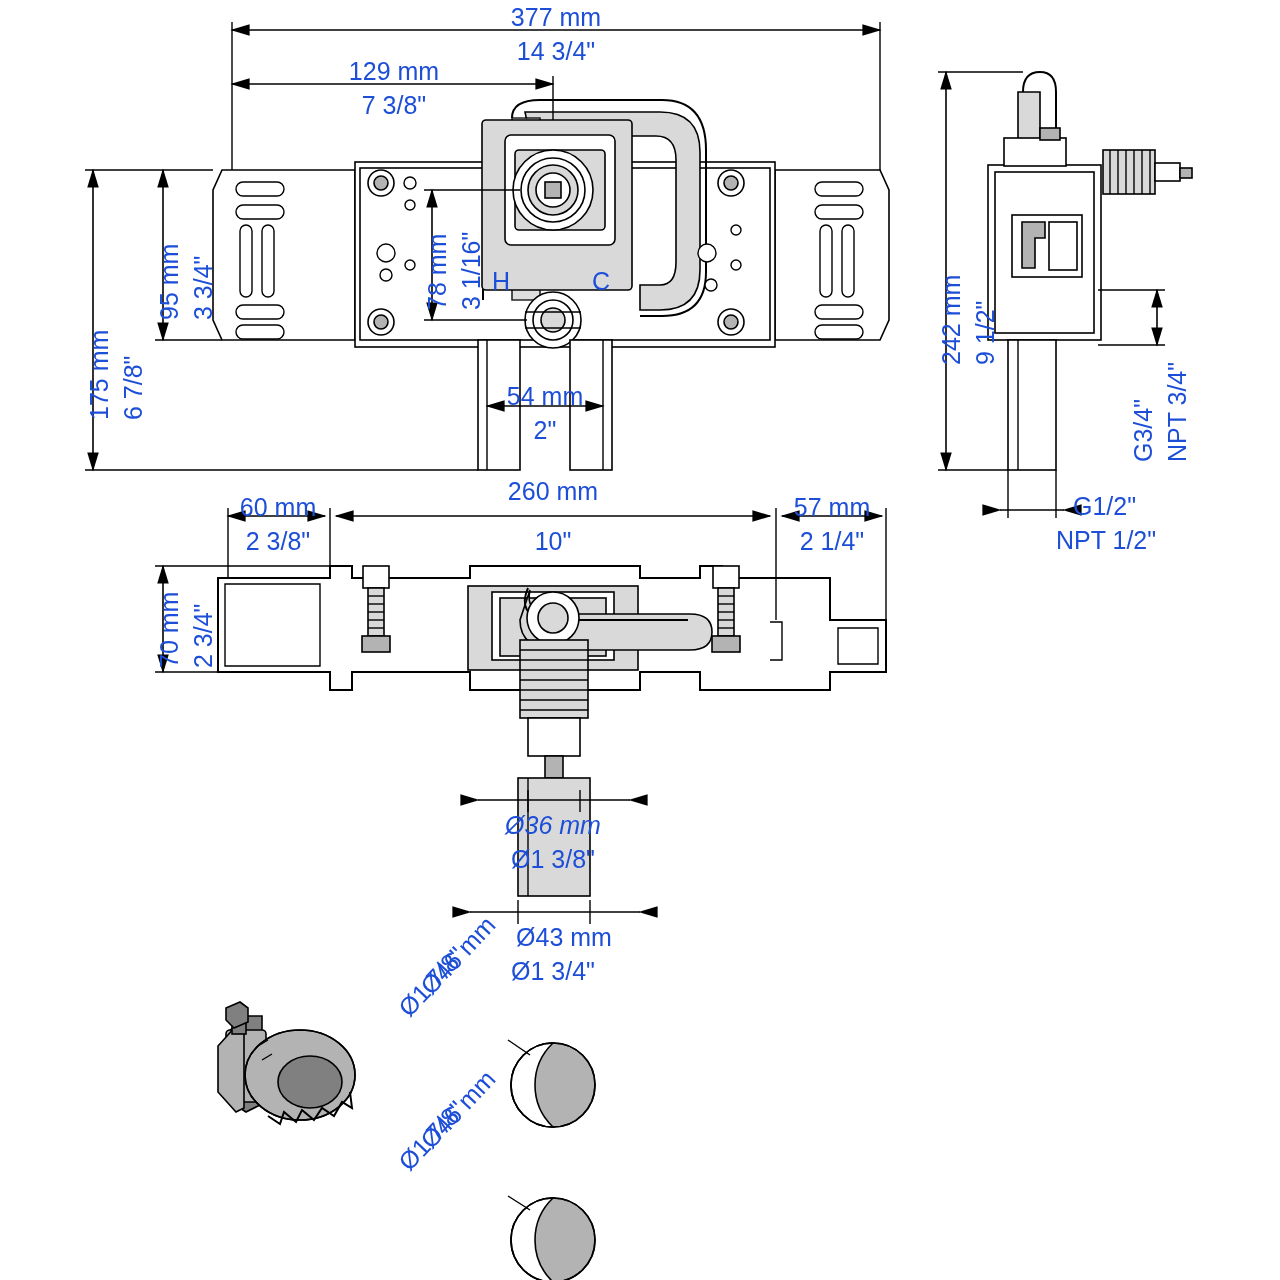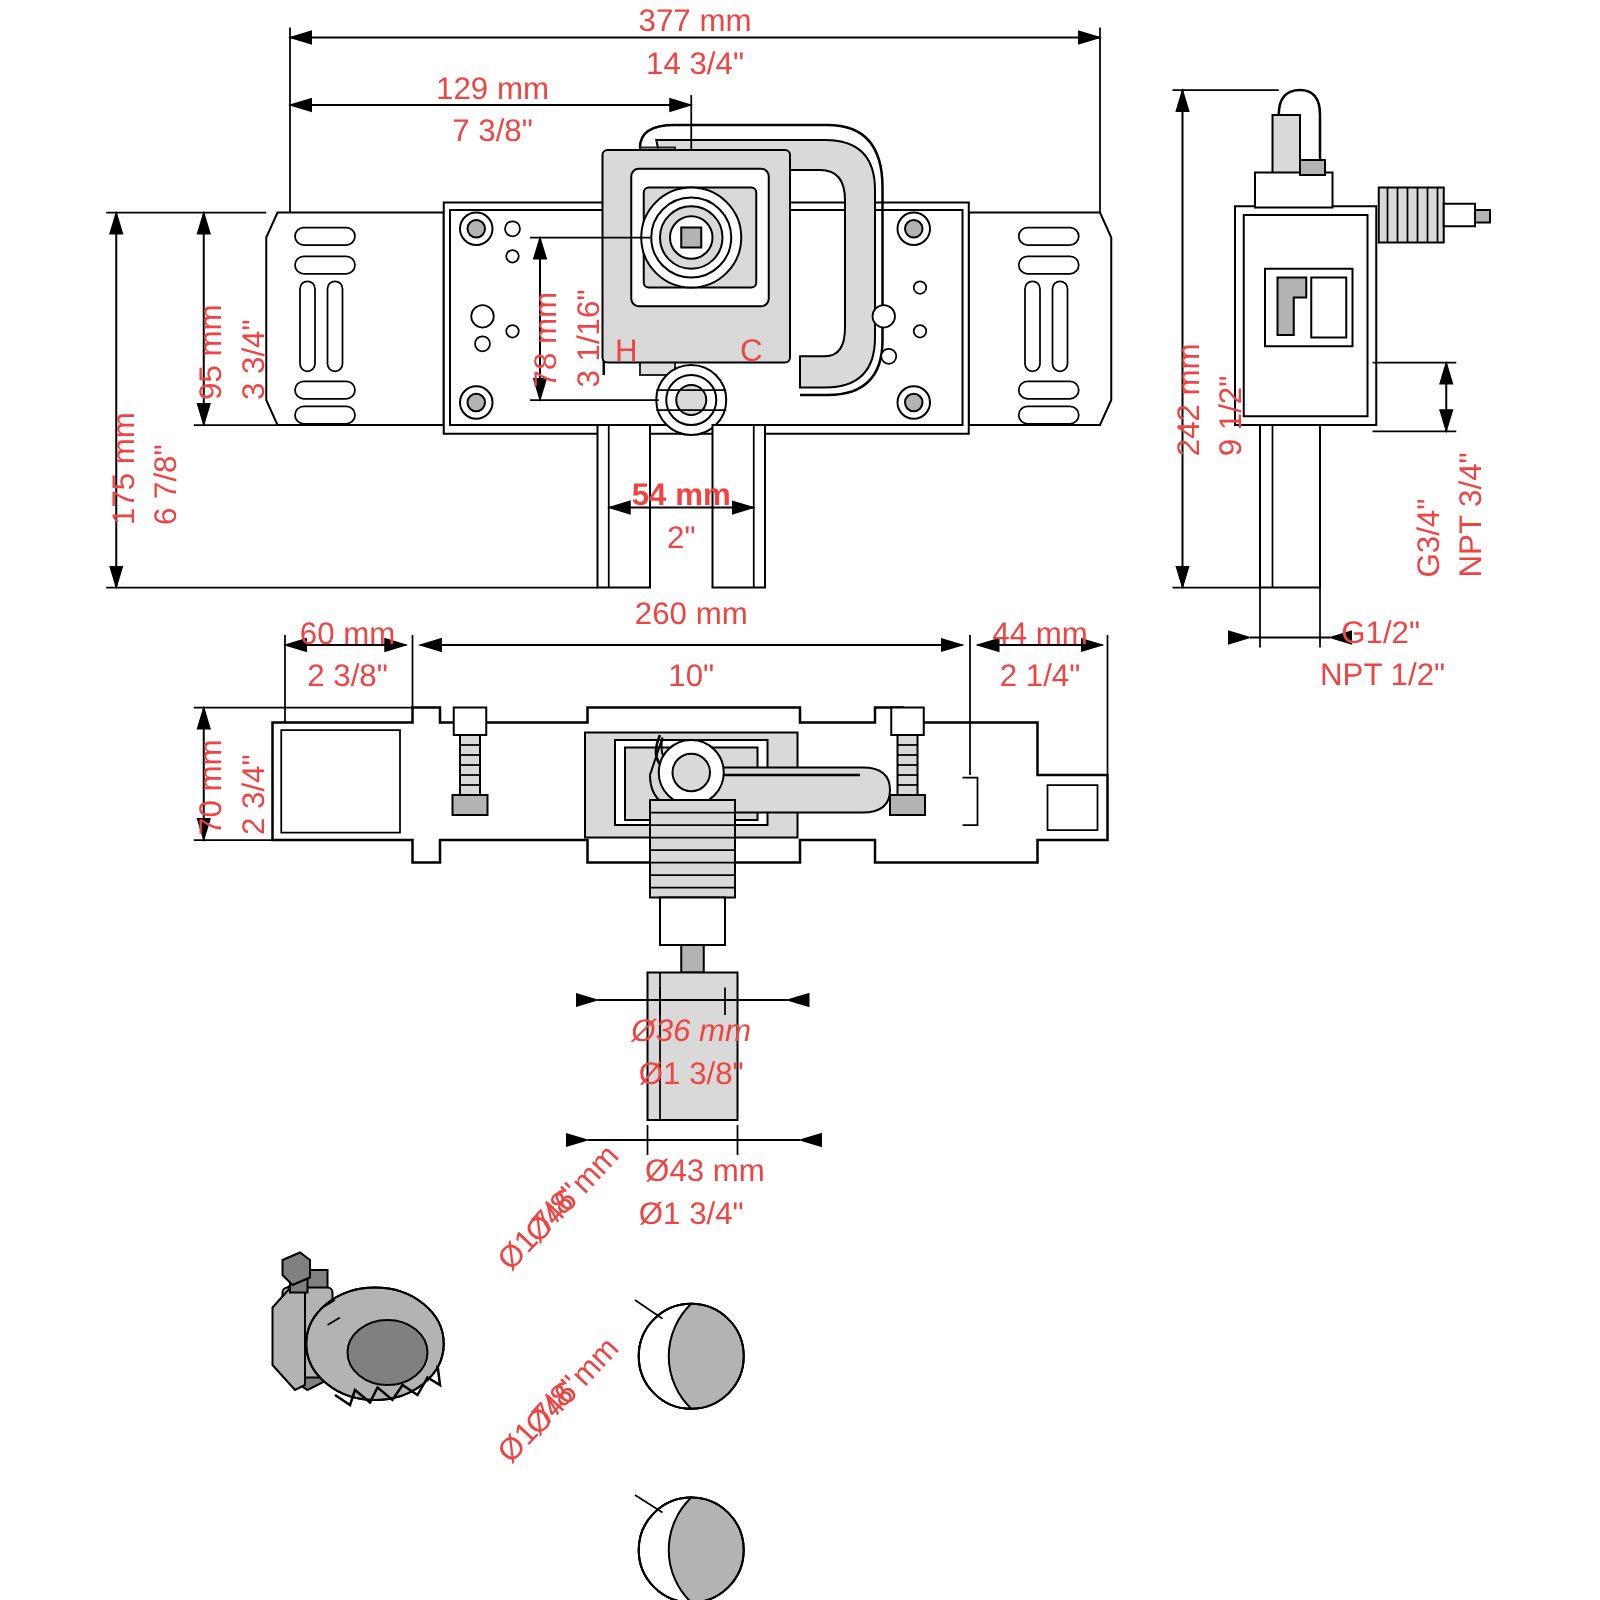--- a/index.html
+++ b/index.html
@@ -6,21 +6,21 @@
     margin: 0;
     padding: 0;
     background: #ffffff;
   }
   #sheet {
     position: relative;
     width: 1280px;
     height: 1280px;
     background: #ffffff;
     font-family: "Liberation Sans", sans-serif;
-    color: #ef4444;
+    color: #1d4ed8;
     overflow: hidden;
   }
   .dim {
     position: absolute;
     font-size: 25px;
     line-height: 30px;
     white-space: nowrap;
     letter-spacing: 0px;
   }
   .dim.c { text-align: center; }
@@ -320,39 +320,39 @@
 
   <div class="dim vert" style="left:154px; top:320px;">95 mm</div>
   <div class="dim vert" style="left:188px; top:320px;">3 3/4"</div>
 
   <div class="dim vert" style="left:422px; top:310px;">78 mm</div>
   <div class="dim vert" style="left:456px; top:310px;">3 1/16"</div>
 
   <div class="label-hc" style="left:492px; top:267px;">H</div>
   <div class="label-hc" style="left:592px; top:267px;">C</div>
 
-  <div class="dim c" style="left:445px; top:381px; width:200px;font-weight:bold;">54 mm</div>
+  <div class="dim c" style="left:445px; top:381px; width:200px;">54 mm</div>
   <div class="dim c" style="left:445px; top:415px; width:200px;">2"</div>
 
   <div class="dim vert" style="left:936px; top:365px;">242 mm</div>
   <div class="dim vert" style="left:970px; top:365px;">9 1/2"</div>
 
   <div class="dim vert" style="left:1128px; top:462px;">G3/4"</div>
   <div class="dim vert" style="left:1162px; top:462px;">NPT 3/4"</div>
 
   <div class="dim" style="left:1073px; top:491px;">G1/2"</div>
   <div class="dim" style="left:1056px; top:525px;">NPT 1/2"</div>
 
   <div class="dim c" style="left:178px; top:492px; width:200px;text-align:center;">60 mm</div>
   <div class="dim c" style="left:178px; top:526px; width:200px;">2 3/8"</div>
 
   <div class="dim c" style="left:453px; top:476px; width:200px;">260 mm</div>
   <div class="dim c" style="left:453px; top:526px; width:200px;">10"</div>
 
-  <div class="dim c" style="left:732px; top:492px; width:200px;">44 mm</div>
+  <div class="dim c" style="left:732px; top:492px; width:200px;">57 mm</div>
   <div class="dim c" style="left:732px; top:526px; width:200px;">2 1/4"</div>
 
   <div class="dim vert" style="left:154px; top:668px;">70 mm</div>
   <div class="dim vert" style="left:188px; top:668px;">2 3/4"</div>
 
   <div class="dim c" style="left:453px; top:810px; width:200px;font-style:italic;">Ø36 mm</div>
   <div class="dim c" style="left:453px; top:844px; width:200px;">Ø1 3/8"</div>
 
   <div class="dim c" style="left:464px; top:922px; width:200px;">Ø43 mm</div>
   <div class="dim c" style="left:453px; top:956px; width:200px;">Ø1 3/4"</div>

